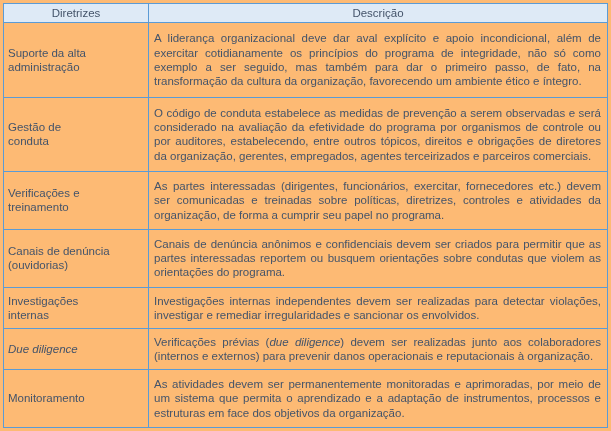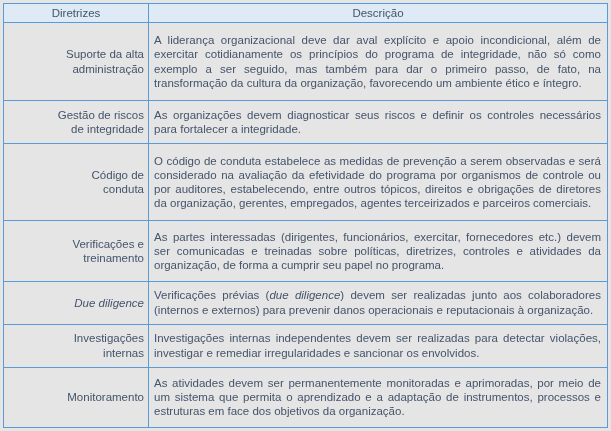--- a/index.html
+++ b/index.html
@@ -2,21 +2,21 @@
 <html><head>
 <meta charset="utf-8">
 <style>
   * { box-sizing: border-box; }
   html, body { margin: 0; padding: 0; background: #ffffff; }
   .page {
     width: 611px;
     height: 431px;
     padding: 3px;
     overflow: hidden;
-    background: #e5e5e5;
+    background: #fdba74;
   }
   table.guidelines {
     width: 100%;
     height: 100%;
     border-collapse: collapse;
     font-family: "Liberation Sans", sans-serif;
     font-size: 11.5px;
     line-height: 1.24;
     color: #44546A;
   }
@@ -24,21 +24,21 @@
   table.guidelines td {
     border: 1px solid #5B9BD5;
   }
   thead th {
     background: #DEEAF6;
     font-weight: normal;
     text-align: center;
     padding: 2px 4px;
   }
   td.label {
-    text-align: right;
+    text-align: left;
     vertical-align: middle;
     padding: 3px 4px;
     white-space: pre-line;
   }
   td.desc {
     text-align: justify;
     vertical-align: middle;
     padding: 3px 6px 3px 5px;
   }
   .italic, em { font-style: italic; }
@@ -58,42 +58,42 @@
         <th>Descrição</th>
       </tr>
     </thead>
     <tbody>
       <tr>
         <td class="label">Suporte da alta
 administração</td>
         <td class="desc">A liderança organizacional deve dar aval explícito e apoio incondicional, além de exercitar cotidianamente os princípios do programa de integridade, não só como exemplo a ser seguido, mas também para dar o primeiro passo, de fato, na transformação da cultura da organização, favorecendo um ambiente ético e íntegro.</td>
       </tr>
       <tr>
-        <td class="label">Gestão de riscos
-de integridade</td>
-        <td class="desc">As organizações devem diagnosticar seus riscos e definir os controles necessários para fortalecer a integridade.</td>
-      </tr>
-      <tr>
-        <td class="label">Código de
+        <td class="label">Gestão de
 conduta</td>
         <td class="desc">O código de conduta estabelece as medidas de prevenção a serem observadas e será considerado na avaliação da efetividade do programa por organismos de controle ou por auditores, estabelecendo, entre outros tópicos, direitos e obrigações de diretores da organização, gerentes, empregados, agentes terceirizados e parceiros comerciais.</td>
       </tr>
       <tr>
         <td class="label">Verificações e
 treinamento</td>
         <td class="desc">As partes interessadas (dirigentes, funcionários, exercitar, fornecedores etc.) devem ser comunicadas e treinadas sobre políticas, diretrizes, controles e atividades da organização, de forma a cumprir seu papel no programa.</td>
       </tr>
       <tr>
-        <td class="label italic">Due diligence</td>
-        <td class="desc"><span>Verificações prévias (</span><em>due diligence</em><span>) devem ser realizadas junto aos colaboradores (internos e externos) para prevenir danos operacionais e reputacionais à organização.</span></td>
+        <td class="label">Canais de denúncia
+(ouvidorias)</td>
+        <td class="desc">Canais de denúncia anônimos e confidenciais devem ser criados para permitir que as partes interessadas reportem ou busquem orientações sobre condutas que violem as orientações do programa.</td>
       </tr>
       <tr>
         <td class="label">Investigações
 internas</td>
         <td class="desc">Investigações internas independentes devem ser realizadas para detectar violações, investigar e remediar irregularidades e sancionar os envolvidos.</td>
+      </tr>
+      <tr>
+        <td class="label italic">Due diligence</td>
+        <td class="desc"><span>Verificações prévias (</span><em>due diligence</em><span>) devem ser realizadas junto aos colaboradores (internos e externos) para prevenir danos operacionais e reputacionais à organização.</span></td>
       </tr>
       <tr>
         <td class="label">Monitoramento</td>
         <td class="desc">As atividades devem ser permanentemente monitoradas e aprimoradas, por meio de um sistema que permita o aprendizado e a adaptação de instrumentos, processos e estruturas em face dos objetivos da organização.</td>
       </tr>
     </tbody>
   </table>
 </div>
 
 </body></html>

